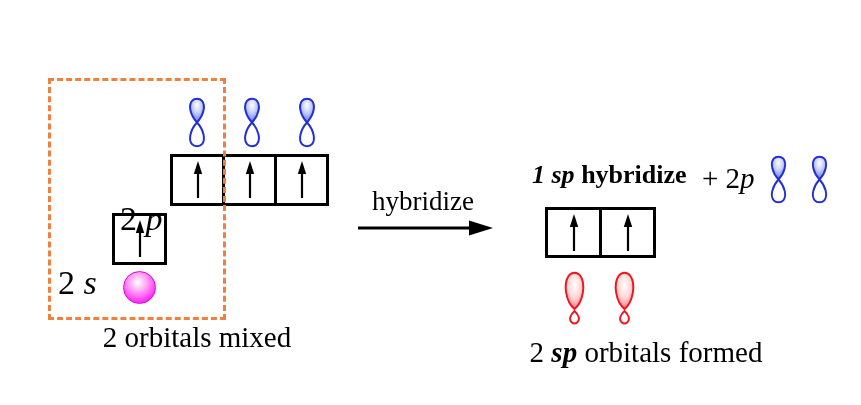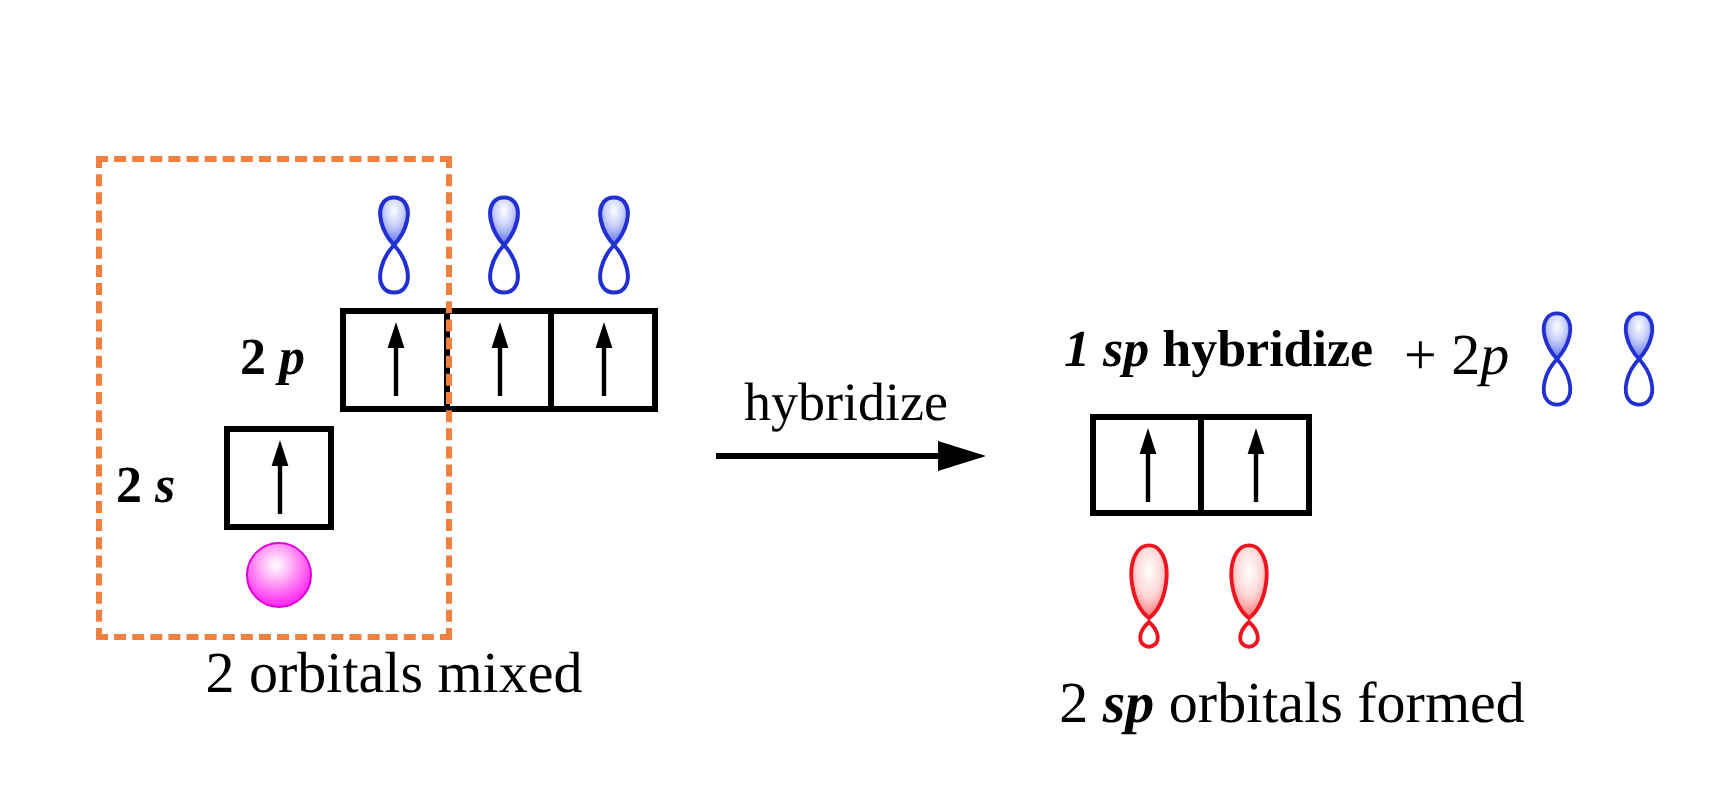--- a/index.html
+++ b/index.html
@@ -25,21 +25,21 @@
   .cell{
     width:55px;height:52px;border:3px solid var(--ink);background:#ffffff;
     display:flex;align-items:center;justify-content:center;
   }
   .cell + .cell{margin-left:-3px;}
   .p-row{left:170px;top:154px;}
   .s-row{left:112px;top:213px;}
   .sp-row{left:545px;top:207px;}
   .sp-row .cell{width:57px;height:51px;}
   
-  .lbl{position:absolute;font-weight:bold;font-size:26px;white-space:nowrap;z-index:3;}
+  .lbl{position:absolute;font-weight:normal;font-size:34px;white-space:nowrap;z-index:3;margin-top:36px;}
   .p-label{left:120px;top:164px;}
   .s-label{left:58px;top:228px;}
   .ital{font-style:italic;}
   .caption{position:absolute;font-size:29px;white-space:nowrap;transform:translateX(-50%);z-index:3;}
   .caption-left{left:197px;top:321px;}
   .caption-right{left:646px;top:336px;text-align:center;}
   .caption .sp-bold{font-weight:bold;font-style:italic;}
   .hybridize-label{position:absolute;left:423px;top:186px;font-size:27px;transform:translateX(-50%);z-index:3;text-align:right;}
   .heading{position:absolute;left:532px;top:160px;font-size:26px;font-weight:bold;white-space:nowrap;z-index:3;}
   .plus-2p{position:absolute;left:702px;top:162px;font-size:29px;white-space:nowrap;z-index:3;}

